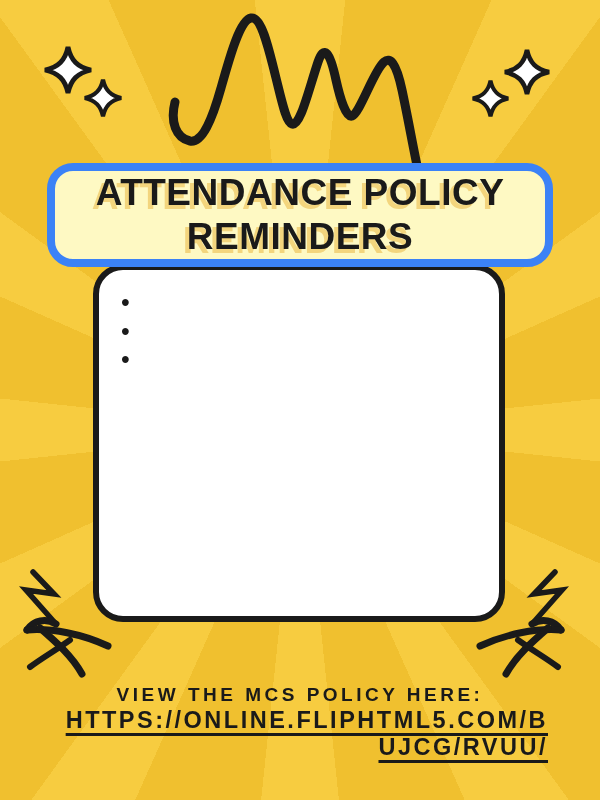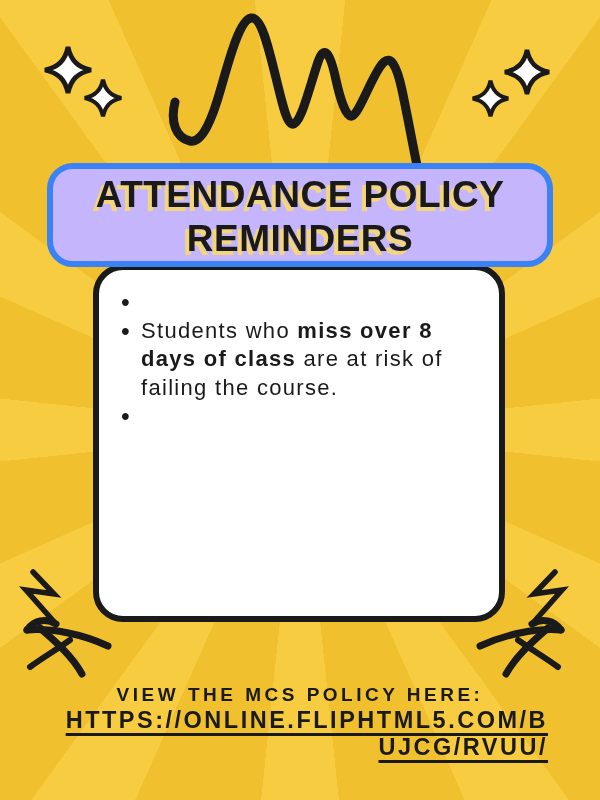--- a/index.html
+++ b/index.html
@@ -18,21 +18,21 @@
   .doodle { left:168px; top:10px; width:260px; height:168px; }
   .star-l1 { left:44px;  top:46px; width:48px; height:48px; }
   .star-l2 { left:84px;  top:79px; width:38px; height:38px; }
   .star-r1 { left:504px; top:49px; width:46px; height:46px; }
   .star-r2 { left:472px; top:80px; width:37px; height:37px; }
   .burst-r { left:460px; top:550px; width:112px; height:142px; }
   .burst-l { left:16px;  top:550px; width:112px; height:142px; transform:scaleX(-1); }
 
   .title-box {
     position:absolute; left:47px; top:163px; width:506px; height:104px;
-    background:#c4b5fd; border:6px solid #3b82f6; border-radius:26px;
+    background:#fef9c3; border:8px solid #3b82f6; border-radius:26px;
     display:flex; align-items:flex-end; justify-content:center; z-index:3;
   }
   .title {
     font-size:37px; font-weight:bold; line-height:44px; letter-spacing:.5px;
     text-align:center; white-space:pre; color:#1A1A1A;
     text-shadow:-4px 4px 0 #F3D57D;
   }
   .content-box {
     position:absolute; left:93px; top:264px; width:412px; height:358px;
     background:#FFFFFF; border:6px solid #1A1A1A; border-radius:30px;
@@ -104,23 +104,20 @@
 REMINDERS</h1>
 </div>
 
 <div class="content-box">
   <ul class="bullets">
     <li>
       <span class="dot">•</span>
     </li>
     <li>
       <span class="dot">•</span>
-      <span class="btext"><span>Students who </span><b>miss over 8
-days of class</b><span> are at risk of
-failing the course.</span></span>
     </li>
     <li>
       <span class="dot">•</span>
     </li>
   </ul>
 </div>
 
 <svg class="deco burst-r" viewBox="0 0 112 142">
   <path class="stroke" stroke-width="5.5" stroke-linejoin="miter" d="M95 22 L74 44 L102 40 L72 74"></path>
   <path class="stroke" stroke-width="7" d="M72 74 C82 68, 94 70, 101 80"></path>

